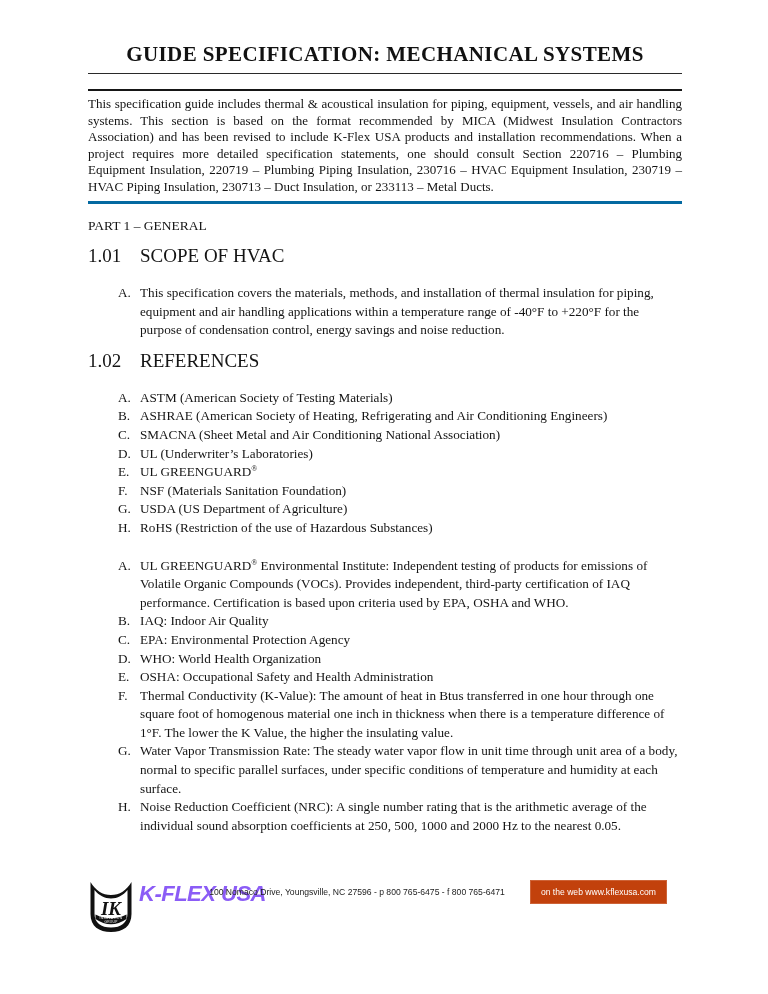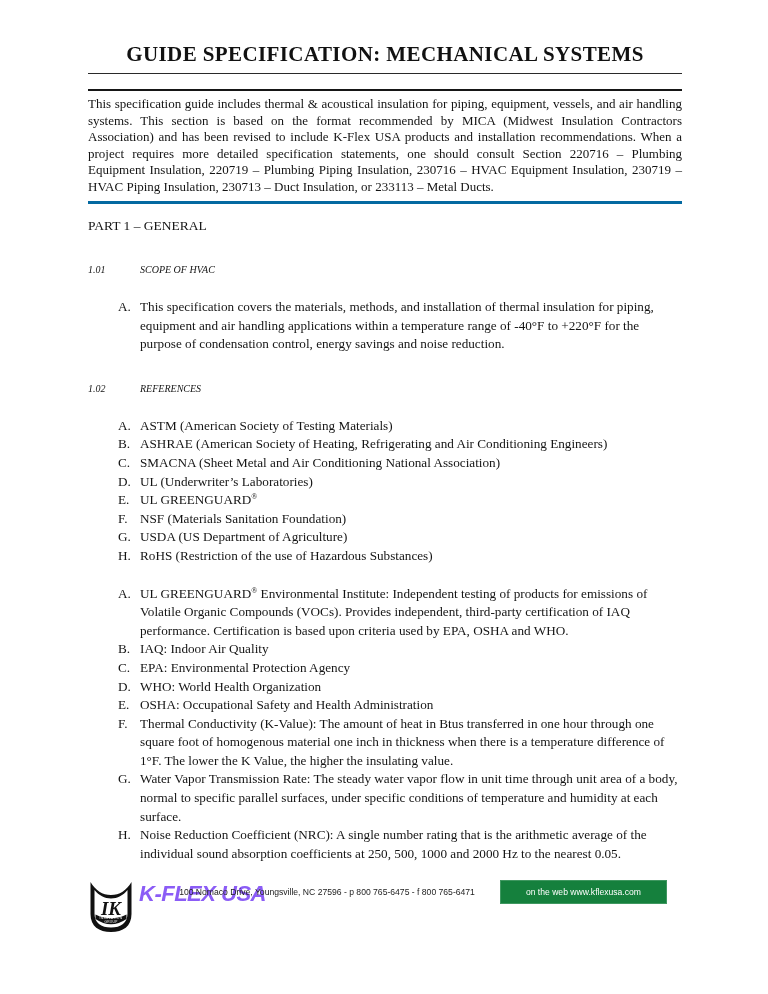--- a/index.html
+++ b/index.html
@@ -41,25 +41,24 @@
     line-height: 16.5px;
     text-align: justify;
   }
   .part-heading {
     margin-top: 13px;
     font-weight: normal;
     font-size: 13.5px;
     line-height: 18px;
   }
   .section-heading {
-    margin-top: 26px;
+    margin-top: 12px;
     display: flex;
-    font-size: 10px;
+    font-size: 19px;
     line-height: 18px;
-    font-style: italic;
   }
   .sec-num { flex: 0 0 52px; }
   .items {
     margin-top: 19px;
     font-size: 13.2px;
     line-height: 18.6px;
   }
   .item { display: flex; padding-left: 30px; }
   .letter { flex: 0 0 22px; }
   .text { flex: 1; padding-right: 2px; }
@@ -99,24 +98,24 @@
     align-items: center;
     gap: 25px;
     font-family: "Liberation Sans", sans-serif;
   }
   .address {
     font-size: 8.6px;
     color: #222;
     white-space: nowrap;
   }
   .web-box {
-    background: #15803d;
+    background: #c2410c;
     color: #ffffff;
     font-size: 8.6px;
-    padding: 7px 26px;
+    padding: 7px 11px;
     white-space: nowrap;
     box-shadow: inset 0 0 0 1px rgba(255,255,255,0.18);
   }
 </style>
 </head>
 <body>
 
 <div class="page">
   <div class="content">
 

